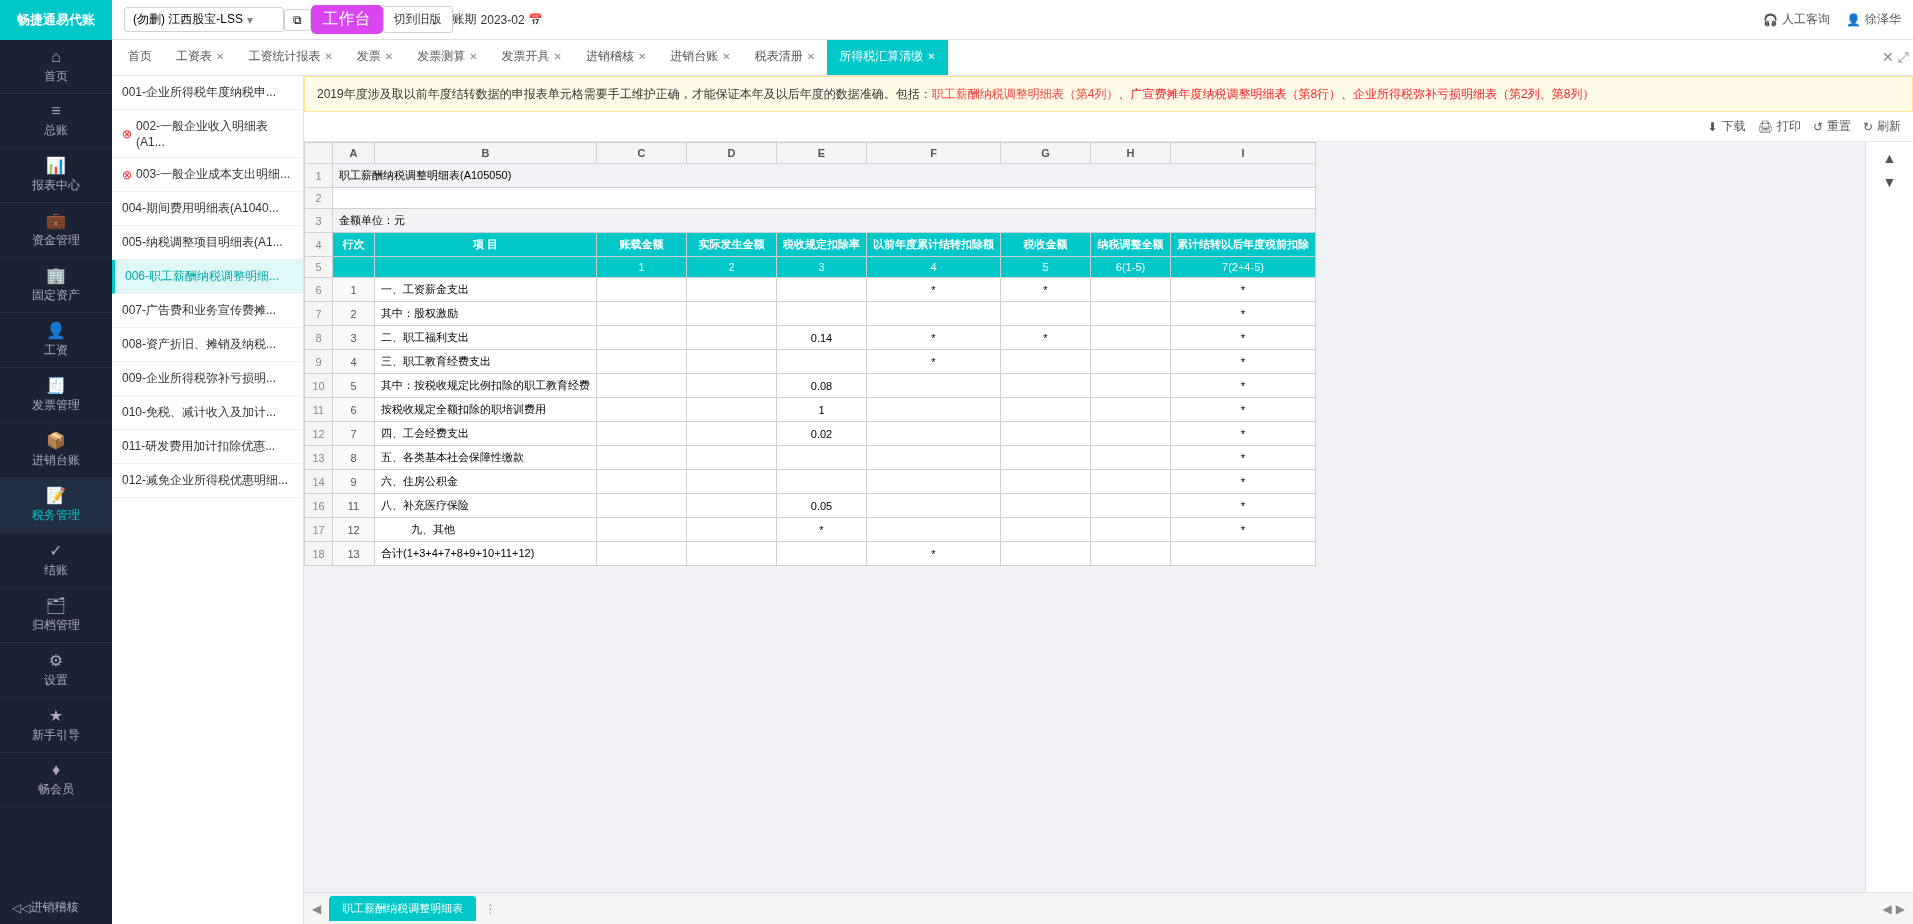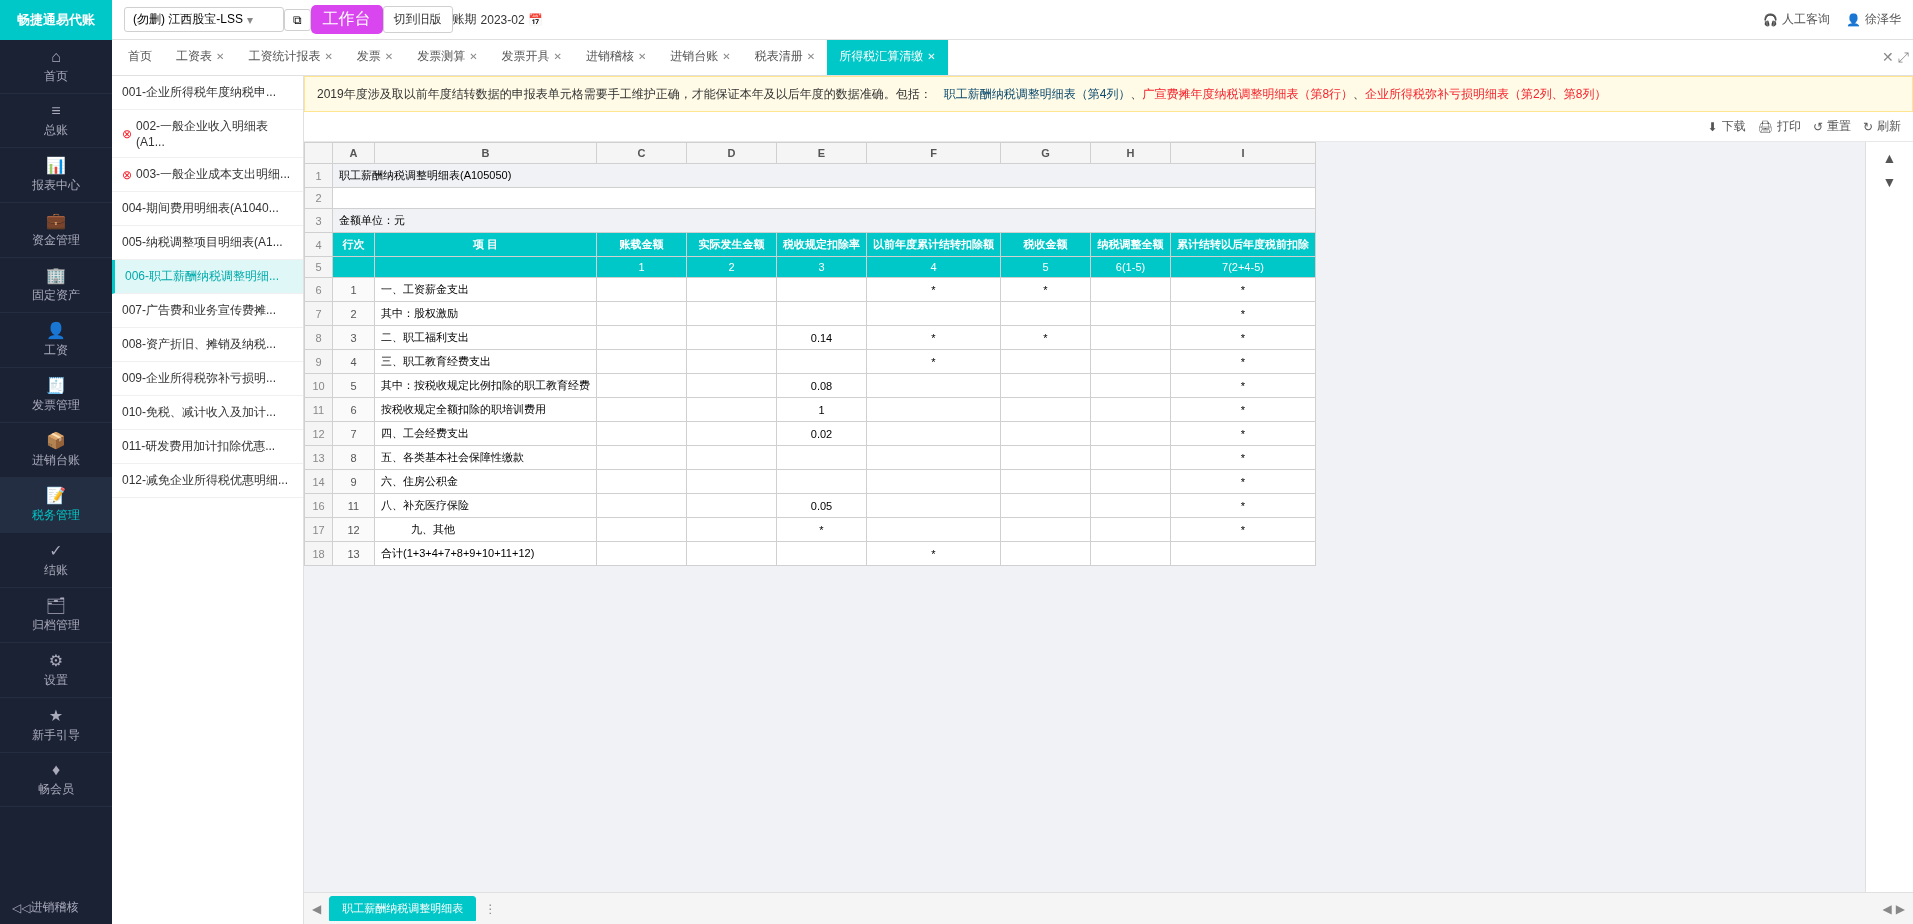--- a/index.html
+++ b/index.html
@@ -267,21 +267,21 @@
       </div>
       <div class="left-panel-item">
         <span>012-减免企业所得税优惠明细...</span>
       </div>
     </div>
 
     <div class="main-panel">
 
       <div class="warning-bar">
         <span>
-          2019年度涉及取以前年度结转数据的申报表单元格需要手工维护正确，才能保证本年及以后年度的数据准确。包括：<span style="color:#0c4a6e;margin-left:12px;">职工薪酬纳税调整明细表（第4列）</span>、<span style="color:#f5222d;">广宣费摊年度纳税调整明细表（第8行）</span>、<span style="color:#f5222d;">企业所得税弥补亏损明细表（第2列、第8列）</span>
+          2019年度涉及取以前年度结转数据的申报表单元格需要手工维护正确，才能保证本年及以后年度的数据准确。包括：<span style="color:#ef4444;">职工薪酬纳税调整明细表（第4列）</span>、<span style="color:#f5222d;">广宣费摊年度纳税调整明细表（第8行）</span>、<span style="color:#f5222d;">企业所得税弥补亏损明细表（第2列、第8列）</span>
         </span>
       </div>
 
       <div class="toolbar">
         <div class="toolbar-btn">
           <span>⬇</span>
           <span>下载</span>
         </div>
         <div class="toolbar-btn">
           <span>🖨</span>

